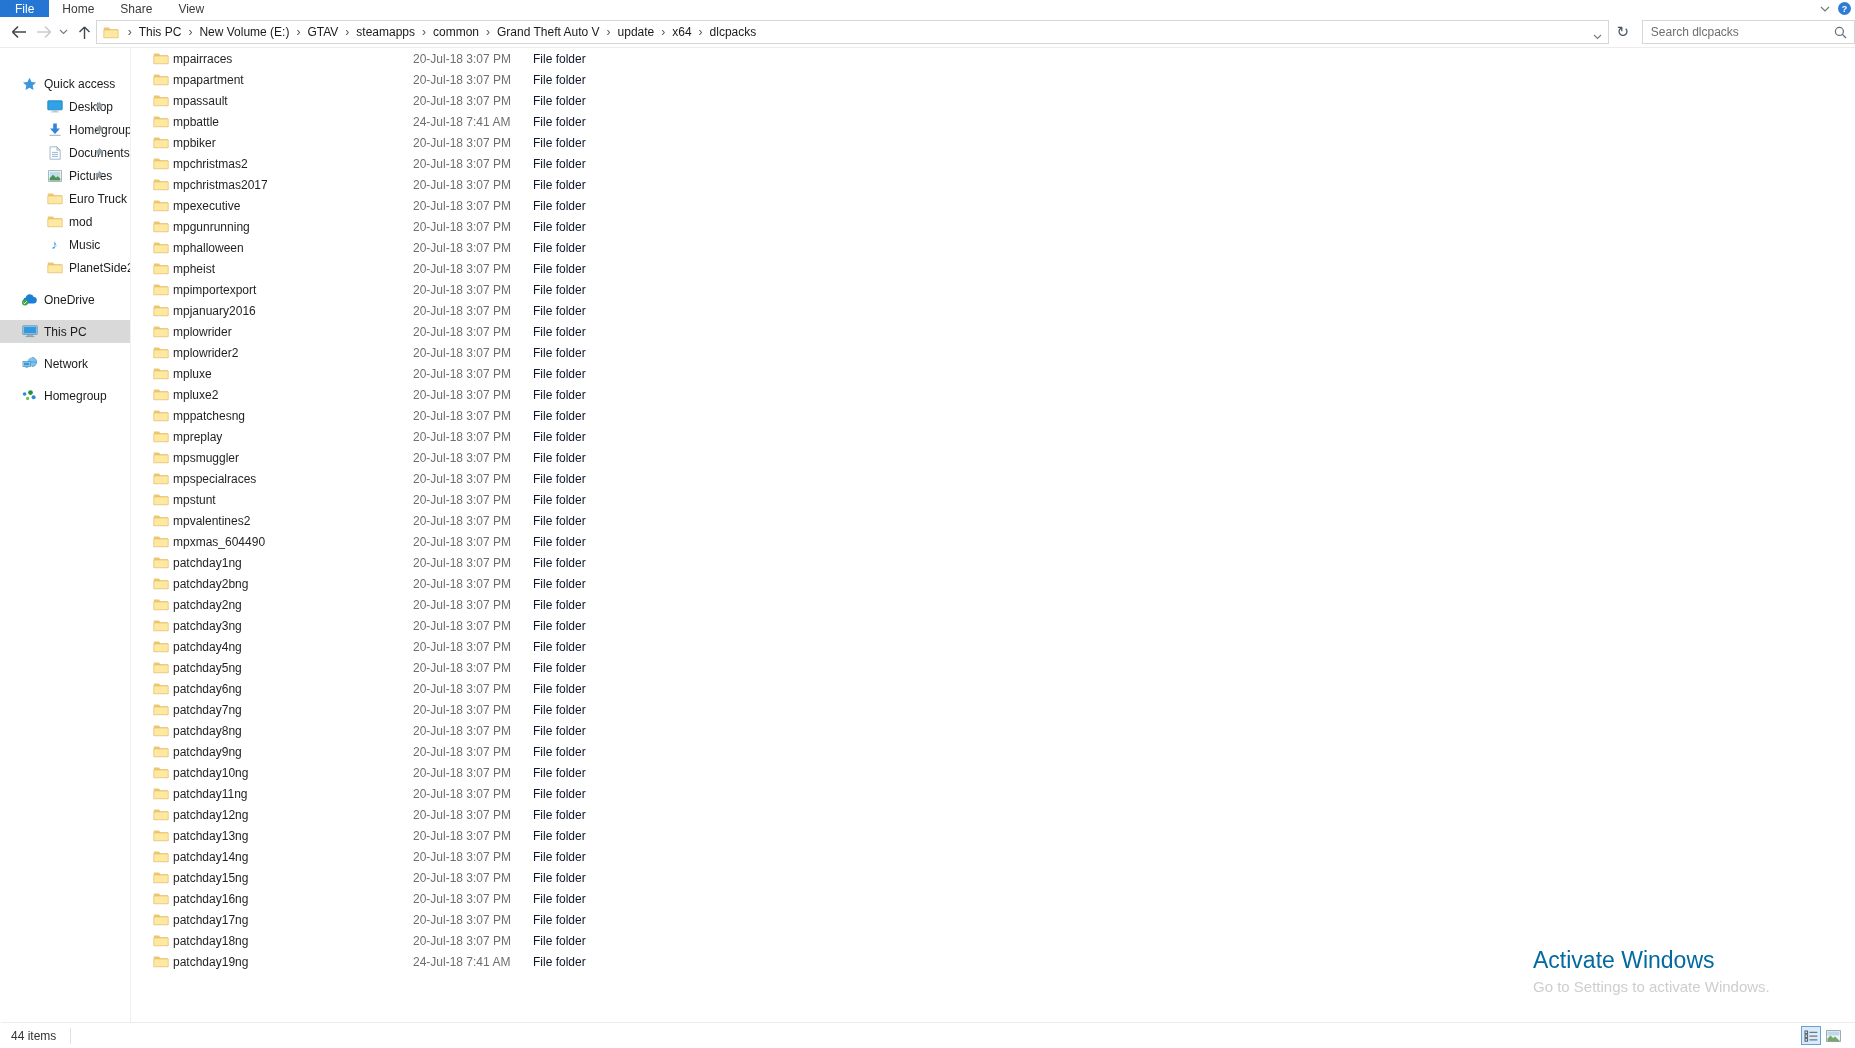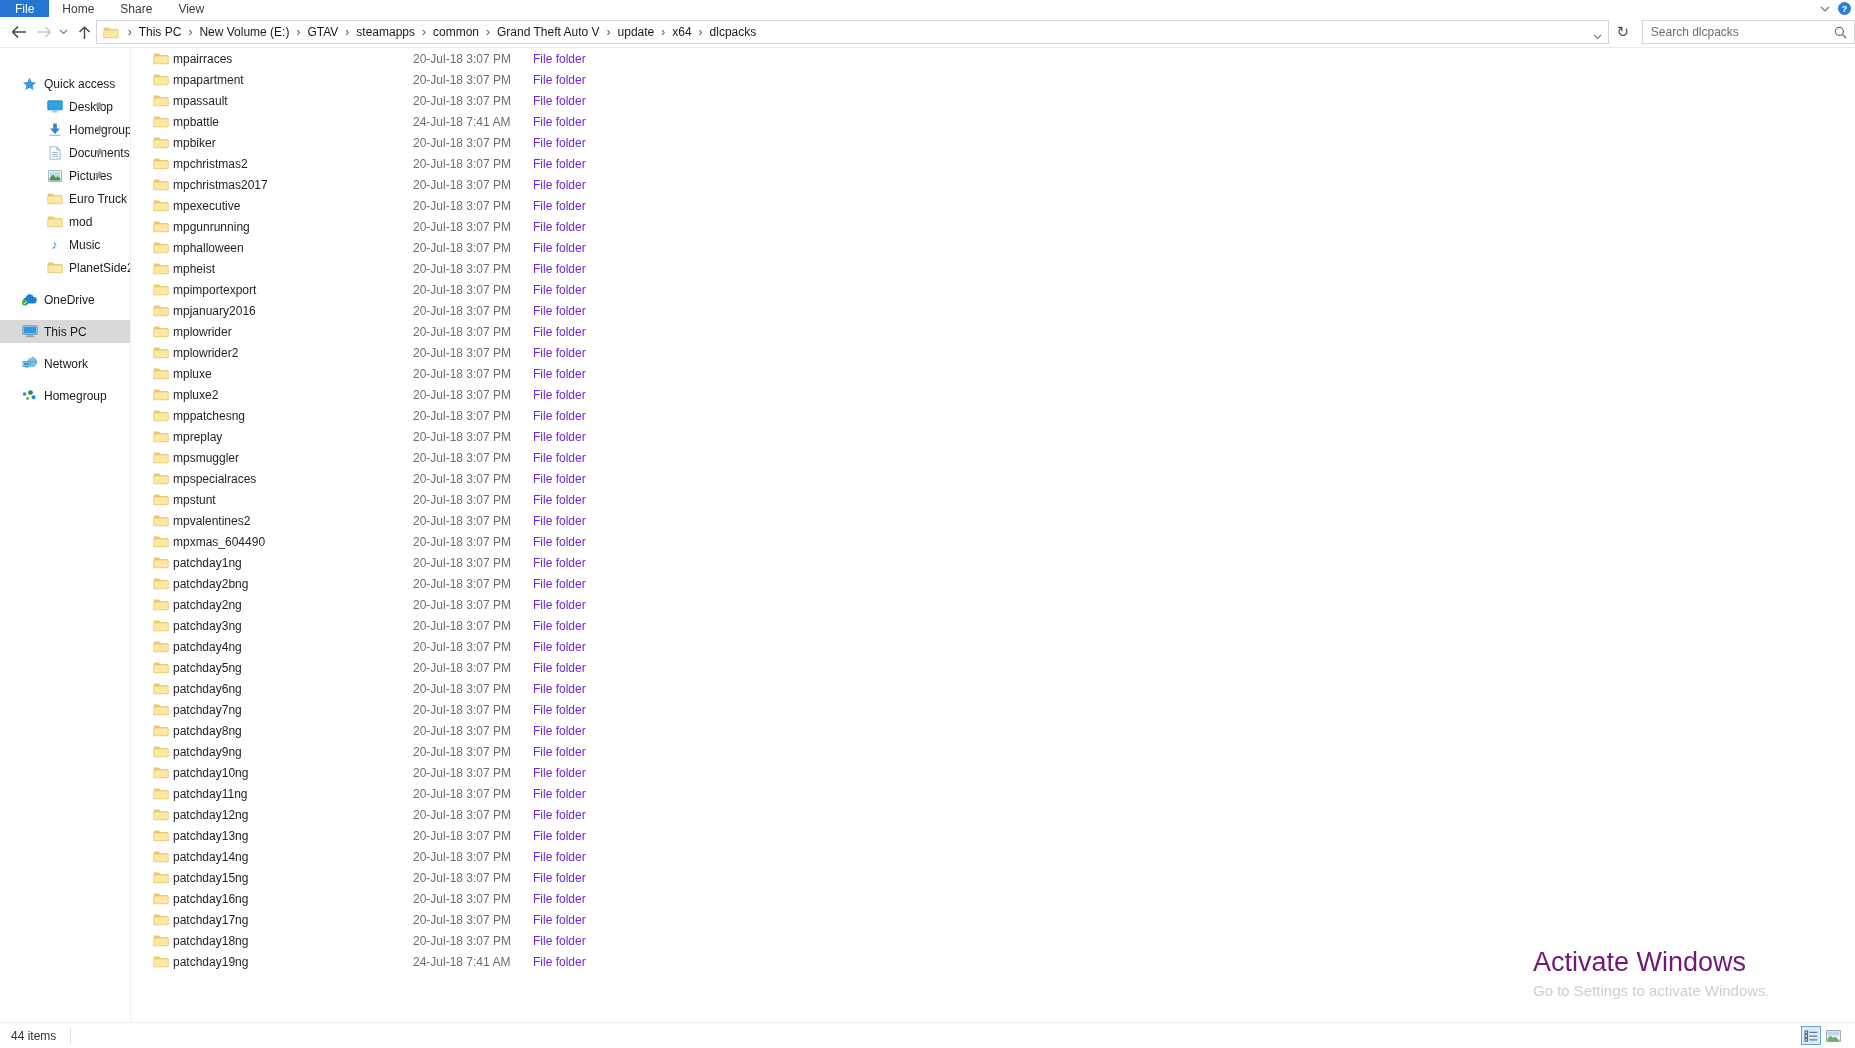--- a/index.html
+++ b/index.html
@@ -62,36 +62,36 @@
   .h-name { width:272px; padding-left:17px; position:relative; }
   .h-date, .h-type { width:120px; padding-left:10px; border-left:1px solid #e8e8e8; }
   .h-size { width:106px; padding-left:10px; border-left:1px solid #e8e8e8; border-right:1px solid #e8e8e8; }
   .sort-asc { position:absolute; top:-7px; left:130px; }
 
   .rows { margin-top:0; }
   .row { height:21px; display:flex; align-items:center; padding-left:22px; cursor:default; }
   .ric { width:16px; display:flex; align-items:center; margin-right:4px; flex:none; }
   .c-name { width:230px; color:#211f1f; overflow:hidden; white-space:nowrap; }
   .c-date { width:120px; padding-left:10px; color:#6e6e6e; }
-  .c-type { width:120px; padding-left:10px; color:#6d28d9; }
+  .c-type { width:120px; padding-left:10px; color:#0f172a; }
   .c-size { width:96px;  padding-left:10px; color:#6e6e6e; }
 
   
   .statusbar { position:absolute; left:1px; right:0; bottom:0; height:26px; background:#fff;
     border-top:1px solid #ececec; display:flex; align-items:center; }
   .items-count { margin-left:10px; color:#333; }
   .sb-divider { width:1px; height:16px; background:#e0e0e0; margin-left:14px; }
   .view-buttons { position:absolute; right:12px; top:3px; display:flex; gap:2px; }
   .vb { width:20px; height:19px; display:flex; align-items:center; justify-content:center;
     border:1px solid transparent; }
   .vb.selected { border:1px solid #66a1dc; background:#dcebfa; }
 
   
   .watermark { position:absolute; left:1533px; top:947px; pointer-events:none; }
-  .wm-title { font-size:27px; color:#701a75; }
+  .wm-title { font-size:23px; color:#0369a1; }
   .wm-sub { font-size:15px; color:#cecece; margin-top:4px; }
 </style>
 </head>
 <body>
 
 <div class="ribbon">
   <div class="tab tab-file">File</div>
   <div class="tab">Home</div>
   <div class="tab">Share</div>
   <div class="tab">View</div>

